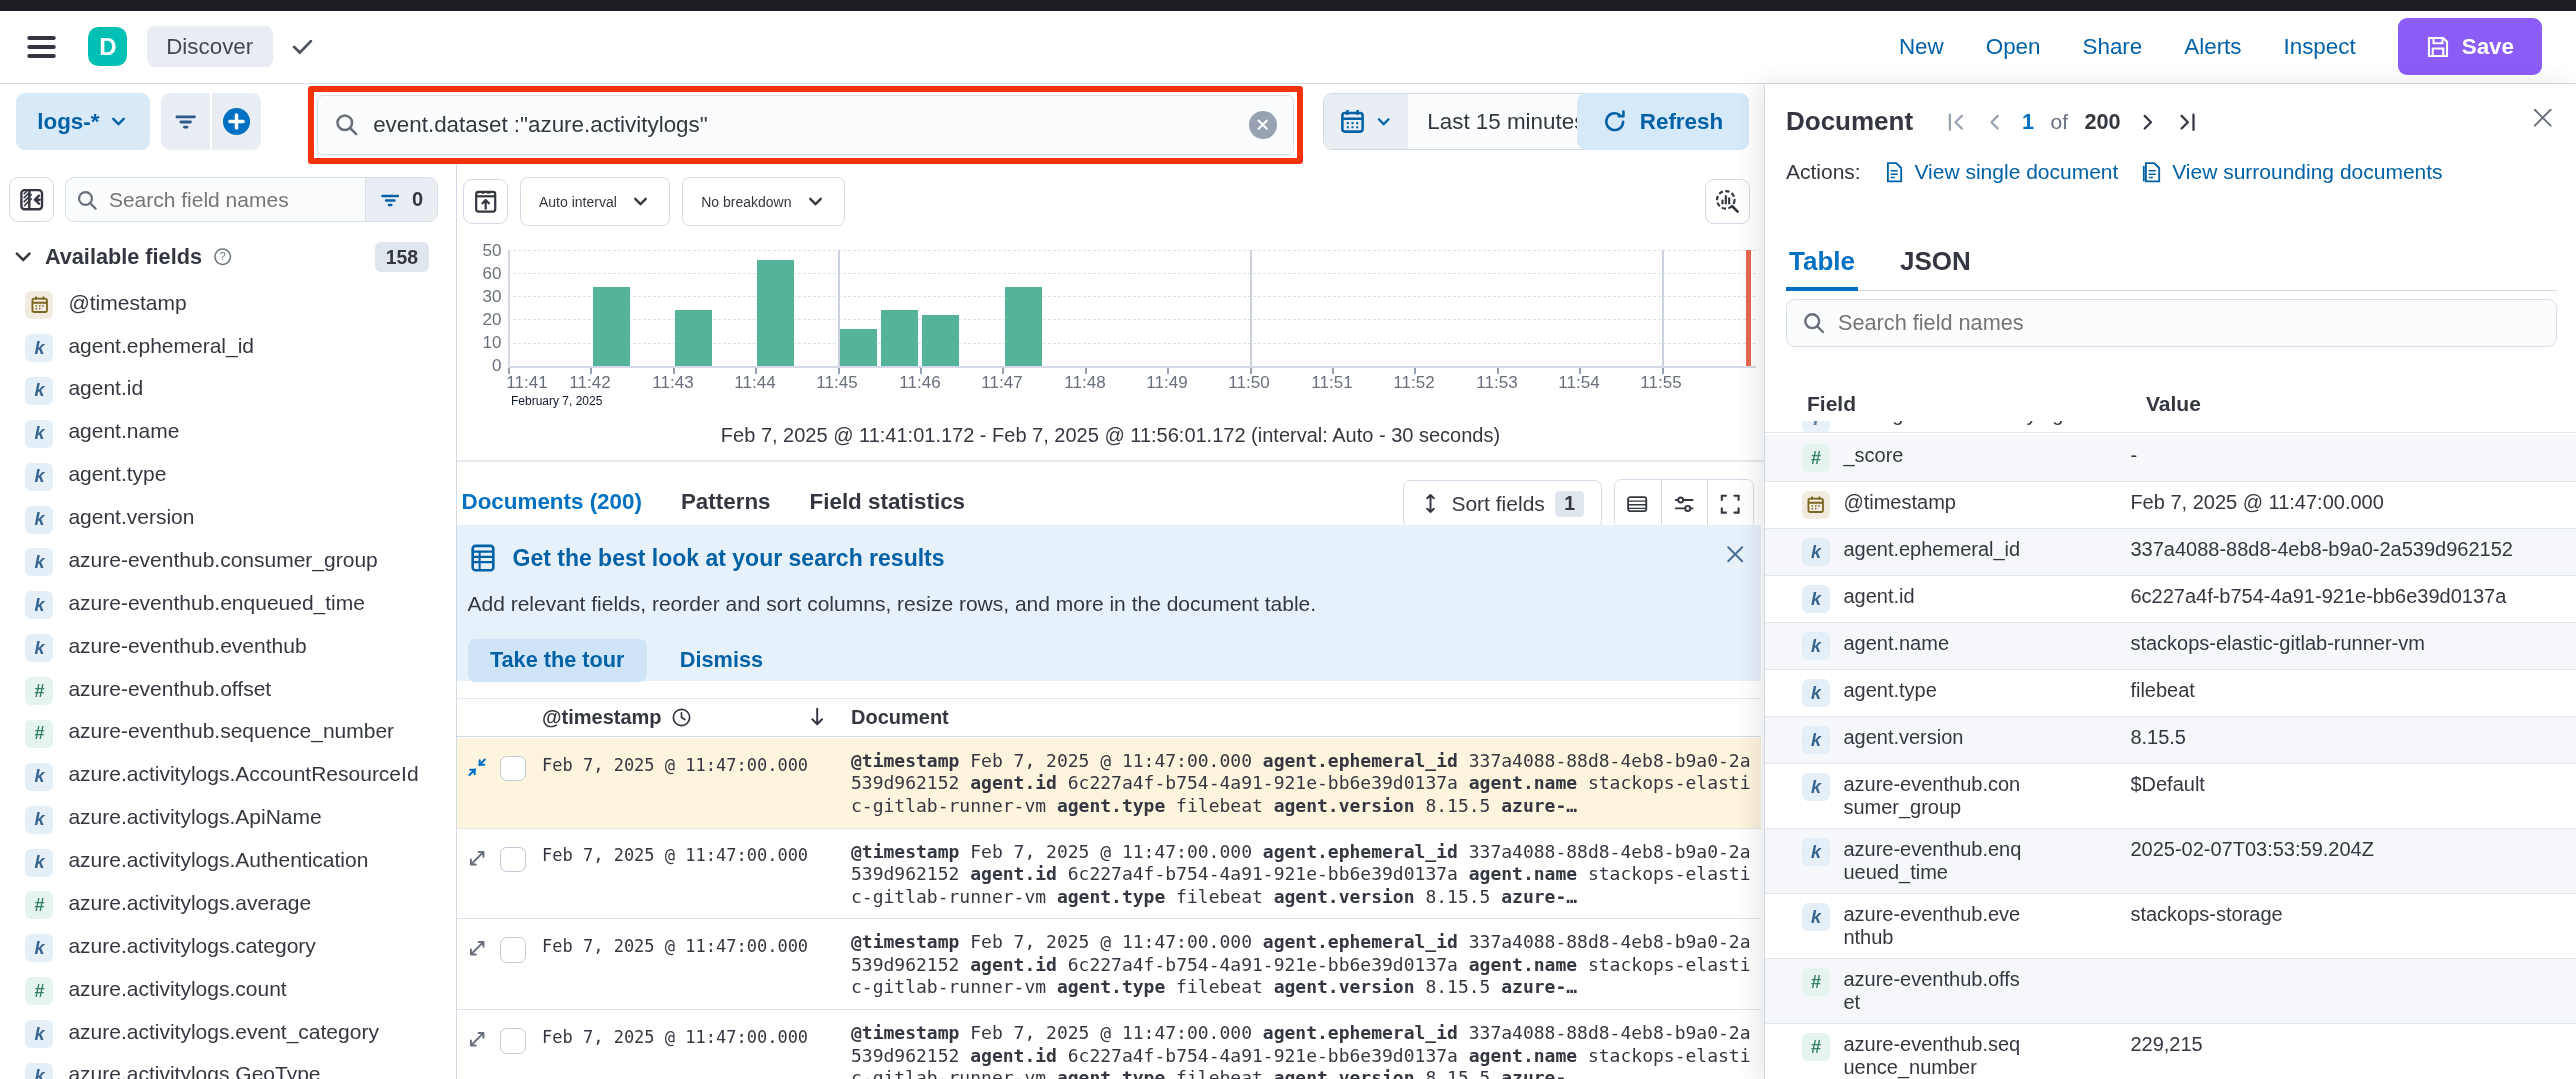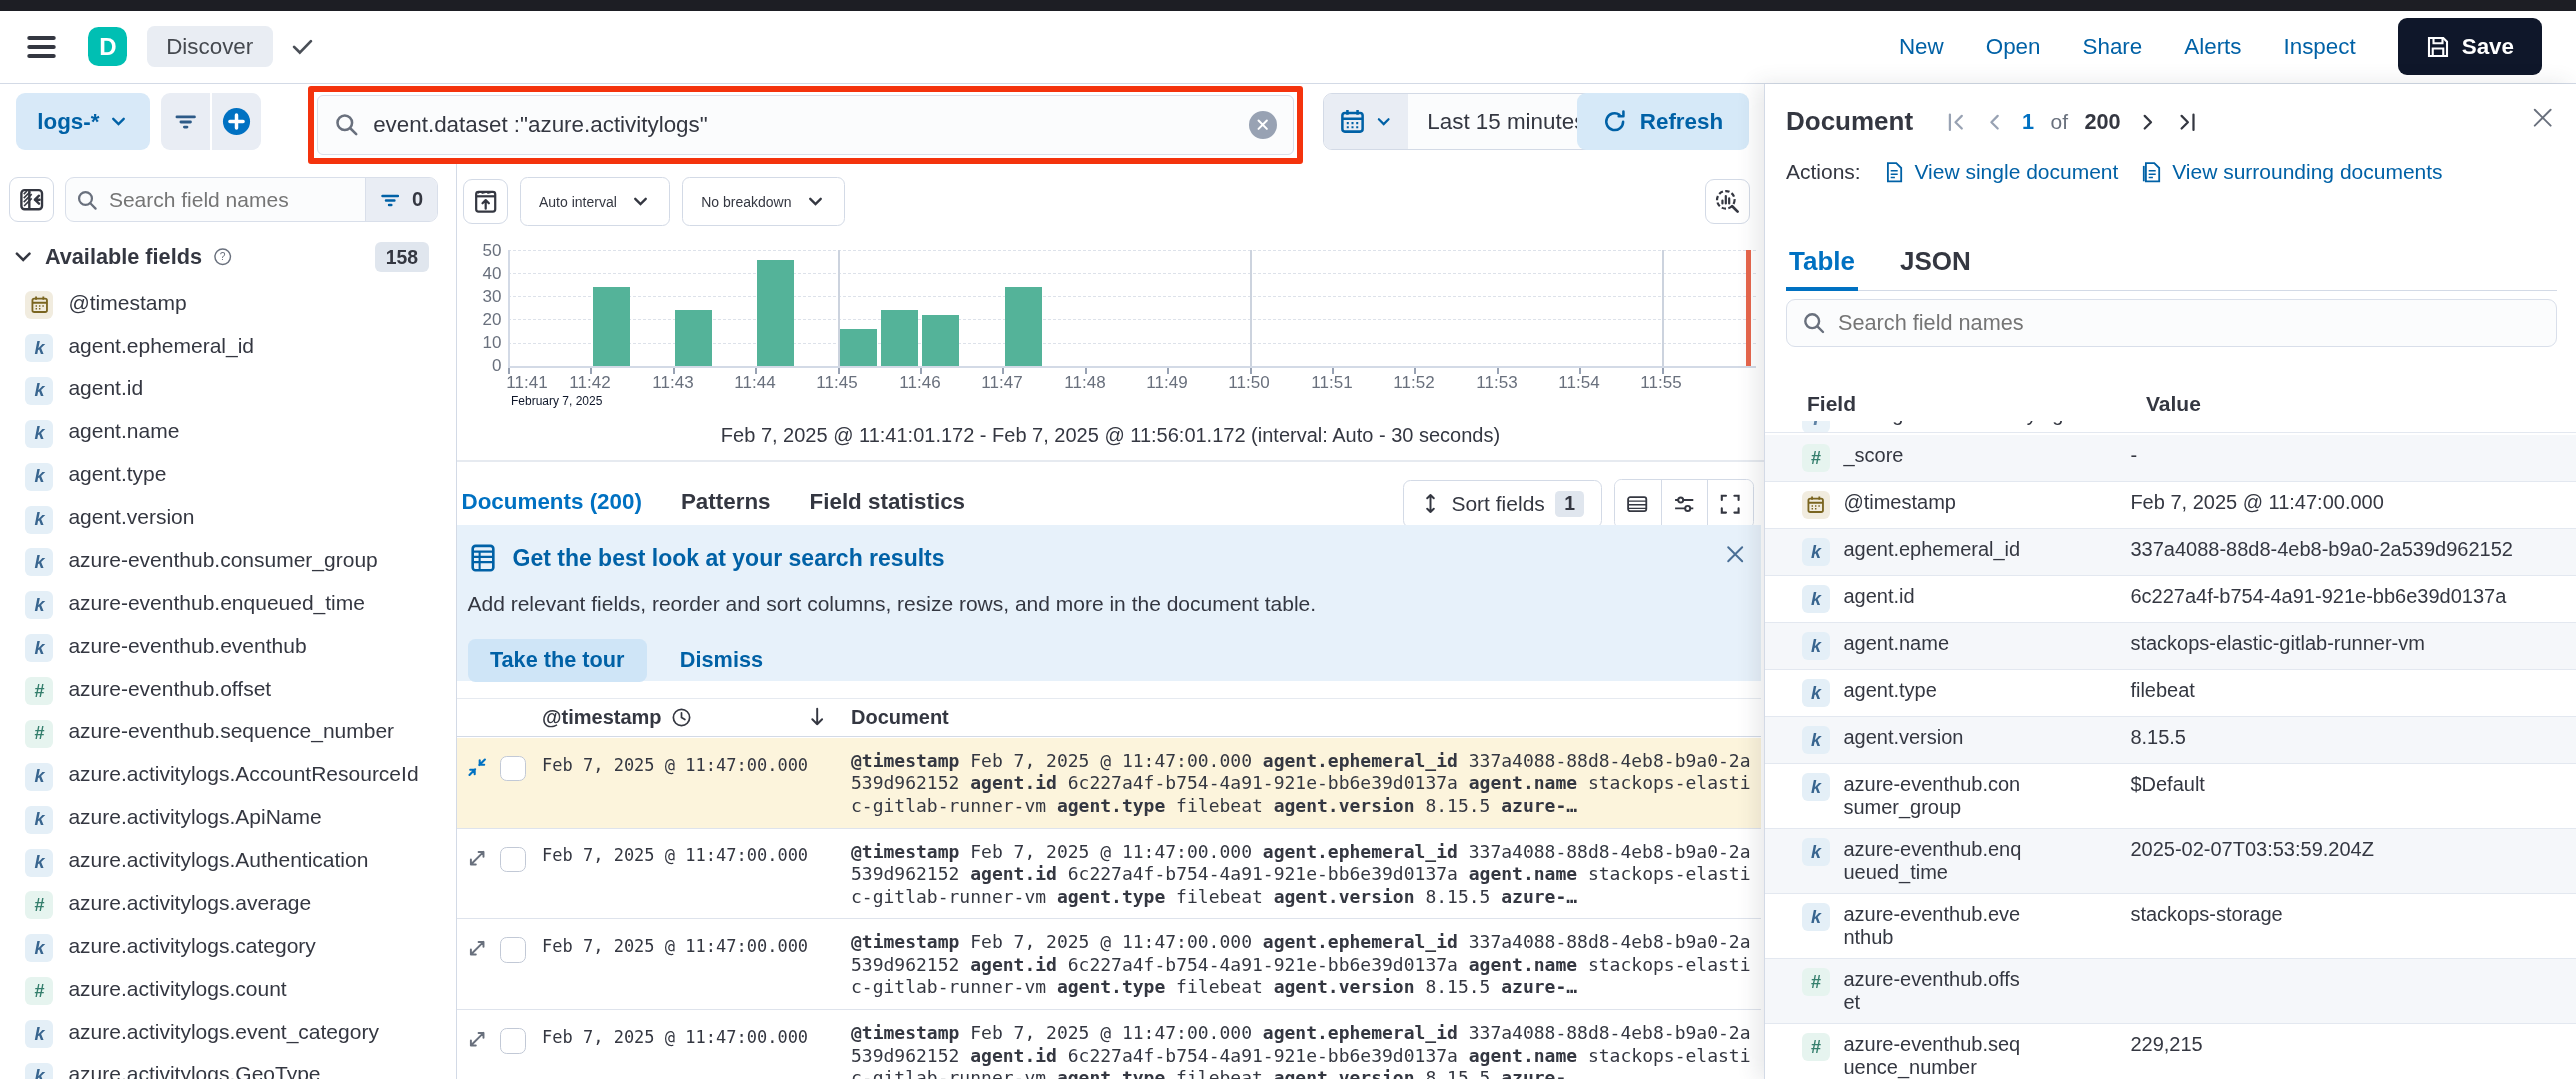--- a/index.html
+++ b/index.html
@@ -14,21 +14,21 @@
   .appbar { left:0; top:10.5px; width:2576px; height:73px; background:#fff;
             border-bottom:1.5px solid #d3dae6; display:flex; align-items:center; }
   .hamburger { margin-left:25.4px; cursor:pointer; }
   .dbadge { margin-left:30px; width:39px; height:39px; border-radius:10.5px; background:#00bfb3;
             color:#fff; font-weight:bold; font-size:24px; display:flex; align-items:center; justify-content:center; }
   .crumb { margin-left:19.4px; background:#e9edf3; border-radius:7.5px; padding:7.5px 19.4px;
            font-size:22.4px; color:#45494f; }
   .crumb-check { margin-left:16.4px; }
   .appbar-right { margin-left:auto; display:flex; align-items:center; gap:42px; padding-right:34px; }
   .navlink { color:#0061a6; font-size:22.4px; cursor:pointer; }
-  .savebtn { background:#0f172a; color:#fff; font-size:22.4px; font-weight:bold; border:none;
+  .savebtn { background:#8b5cf6; color:#fff; font-size:22.4px; font-weight:bold; border:none;
              border-radius:9px; height:57px; padding:0 28px; display:flex; align-items:center; gap:12px; cursor:pointer; }
 
   
   .querybar { left:0; top:84px; width:1764px; height:75px; background:#fff; border-bottom:1.5px solid #d3dae6; }
   .dataview-pill { left:16.4px; top:9px; width:134px; height:57px; background:#d8e9f8; border-radius:9px;
                    display:flex; align-items:center; justify-content:center; gap:9px;
                    color:#0061a6; font-weight:bold; font-size:22.4px; cursor:pointer; }
   .filter-group { left:161px; top:9px; height:57px; background:#e9edf4; border-radius:9px;
                   display:flex; align-items:center; overflow:hidden; }
   .filter-seg { width:49px; height:57px; display:flex; align-items:center; justify-content:center; cursor:pointer; }
@@ -426,21 +426,21 @@
             <path d="M10.8 10.8L14 14" stroke-width="1.6" stroke-linecap="round"></path>
           </svg>
       </span>
     </div>
 
     <div class="ylabels">
         <div style="top: 116px;">0</div>
         <div style="top: 93px;">10</div>
         <div style="top: 70px;">20</div>
         <div style="top: 47px;">30</div>
-        <div style="top: 24px;">40</div>
+        <div style="top: 24px;">60</div>
         <div style="top: 0.7px;">50</div>
       </div>
     <div class="chart-wrap">
         <div class="gridline-h" style="top: 93px;"></div>
         <div class="gridline-h" style="top: 69px;"></div>
         <div class="gridline-h" style="top: 46px;"></div>
         <div class="gridline-h" style="top: 23px;"></div>
         <div class="gridline-h" style="top: 0px;"></div>
         <div class="gridline-v" style="left: 330px;"></div>
         <div class="gridline-v" style="left: 742px;"></div>

